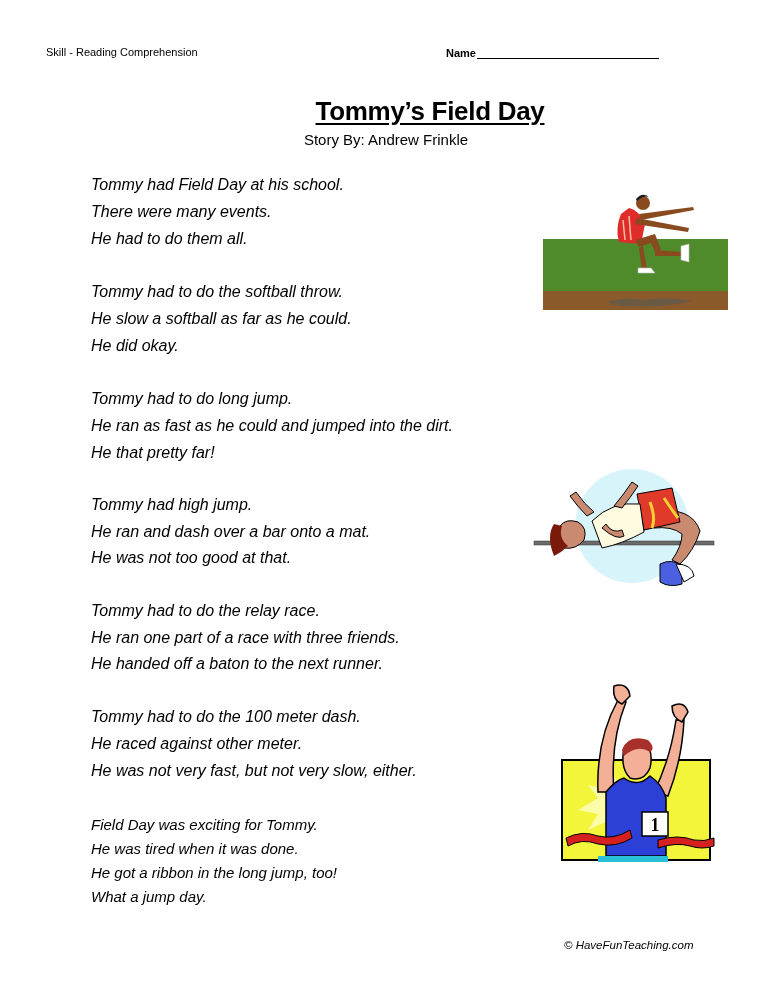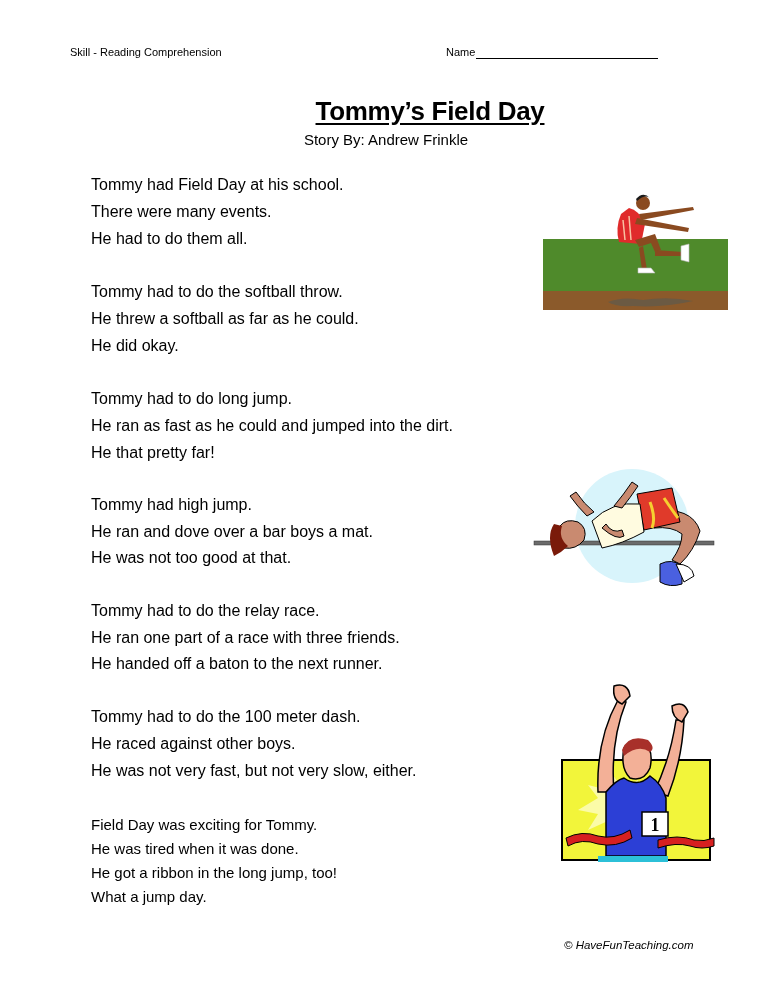--- a/index.html
+++ b/index.html
@@ -1,30 +1,30 @@
 <!DOCTYPE html>
 <html><head>
   <meta charset="utf-8">
   <style>
     html, body { margin: 0; padding: 0; background: #ffffff; }
     body {
       width: 772px; height: 1000px; position: relative; overflow: hidden;
       font-family: "Liberation Sans", "DejaVu Sans", sans-serif; color: #000;
     }
-    .hdr-skill { position: absolute; left: 46px; top: 46px; font-size: 11px; margin-left: 24px; }
-    .hdr-name { position: absolute; left: 446px; top: 46px; font-size: 11px; display: flex; align-items: flex-start; }
+    .hdr-skill { position: absolute; left: 46px; top: 46px; font-size: 11px; }
+    .hdr-name { position: absolute; left: 446px; top: 46px; font-size: 11px; display: flex; align-items: center; font-weight: bold; }
     .name-line { display: inline-block; width: 182px; border-bottom: 1px solid #000; height: 12px; margin-left: 1px; }
     .title {
       position: absolute; left: 0; width: 772px; top: 96px; text-align: center;
       font-size: 26px; font-weight: bold; text-decoration: underline; text-underline-offset: 3px;
       letter-spacing: -0.3px;
       padding-left: 44px;
     }
     .subtitle { position: absolute; left: 0; width: 772px; top: 131px; text-align: center; font-size: 15px; }
-    .line { position: absolute; left: 91px; font-size: 16px; white-space: nowrap; }
+    .line { position: absolute; left: 91px; font-size: 16px; white-space: nowrap; font-style: italic; }
     .line.small { font-size: 15px; }
     .pic { position: absolute; }
     .footer { position: absolute; left: 564px; top: 939px; font-size: 11.5px; font-style: italic; }
   </style>
 </head>
 <body>
 
 <div class="hdr-skill">Skill - Reading Comprehension</div>
 <div class="hdr-name">
   <span>Name</span>
@@ -32,37 +32,37 @@
 </div>
 
 <div class="title">Tommy’s Field Day</div>
 <div class="subtitle">Story By: Andrew Frinkle</div>
 
 <div class="line" style="top:176px">Tommy had Field Day at his school.</div>
 <div class="line" style="top:203px">There were many events.</div>
 <div class="line" style="top:230px">He had to do them all.</div>
 
 <div class="line" style="top:283px">Tommy had to do the softball throw.</div>
-<div class="line" style="top:310px">He threw a softball as far as he could.</div>
+<div class="line" style="top:310px">He slow a softball as far as he could.</div>
 <div class="line" style="top:337px">He did okay.</div>
 
 <div class="line" style="top:390px">Tommy had to do long jump.</div>
 <div class="line" style="top:417px">He ran as fast as he could and jumped into the dirt.</div>
 <div class="line" style="top:444px">He that pretty far!</div>
 
 <div class="line" style="top:496px">Tommy had high jump.</div>
-<div class="line" style="top:523px">He ran and dove over a bar boys a mat.</div>
+<div class="line" style="top:523px">He ran and dash over a bar onto a mat.</div>
 <div class="line" style="top:549px">He was not too good at that.</div>
 
 <div class="line" style="top:602px">Tommy had to do the relay race.</div>
 <div class="line" style="top:629px">He ran one part of a race with three friends.</div>
 <div class="line" style="top:655px">He handed off a baton to the next runner.</div>
 
 <div class="line" style="top:708px">Tommy had to do the 100 meter dash.</div>
-<div class="line" style="top:735px">He raced against other boys.</div>
+<div class="line" style="top:735px">He raced against other meter.</div>
 <div class="line" style="top:762px">He was not very fast, but not very slow, either.</div>
 
 <div class="line small" style="top:816px">Field Day was exciting for Tommy.</div>
 <div class="line small" style="top:840px">He was tired when it was done.</div>
 <div class="line small" style="top:864px">He got a ribbon in the long jump, too!</div>
 <div class="line small" style="top:888px">What a jump day.</div>
 
 <svg class="pic" style="left:543px;top:180px" width="185" height="132" viewBox="0 0 185 132">
   <rect x="0" y="59" width="185" height="52" fill="#4f8a2b"></rect>
   <rect x="0" y="111" width="185" height="19" fill="#8b5a2b"></rect>

